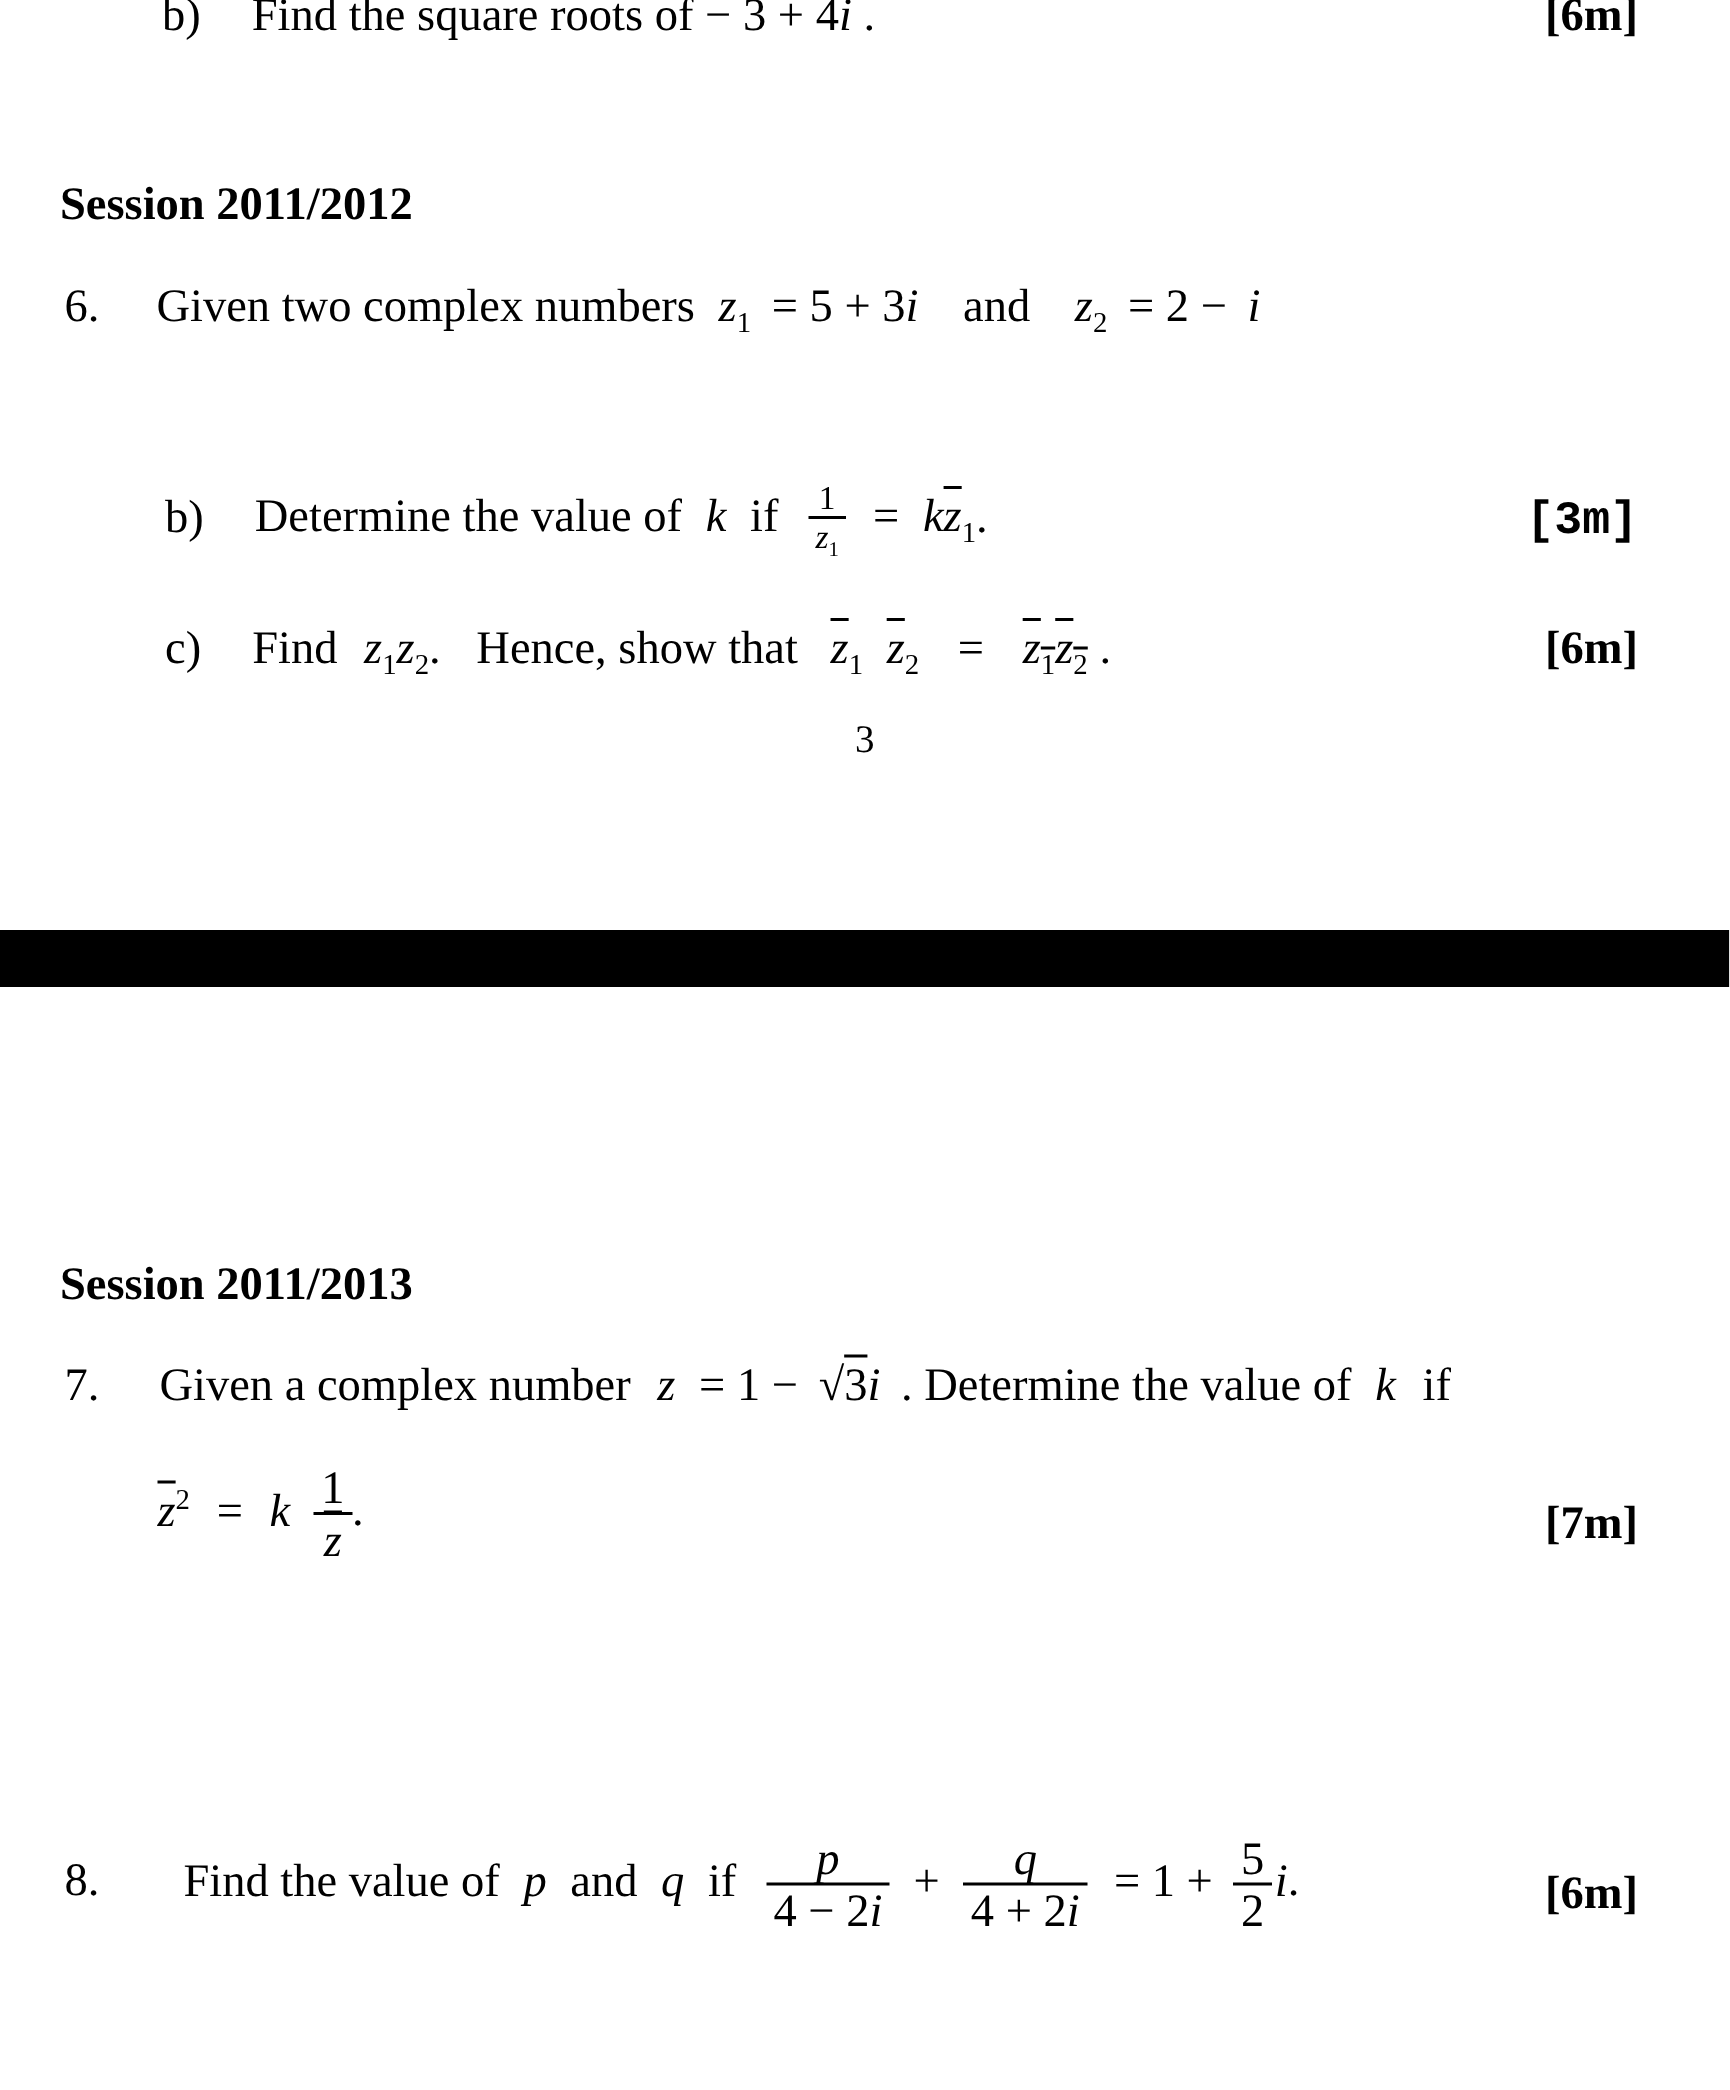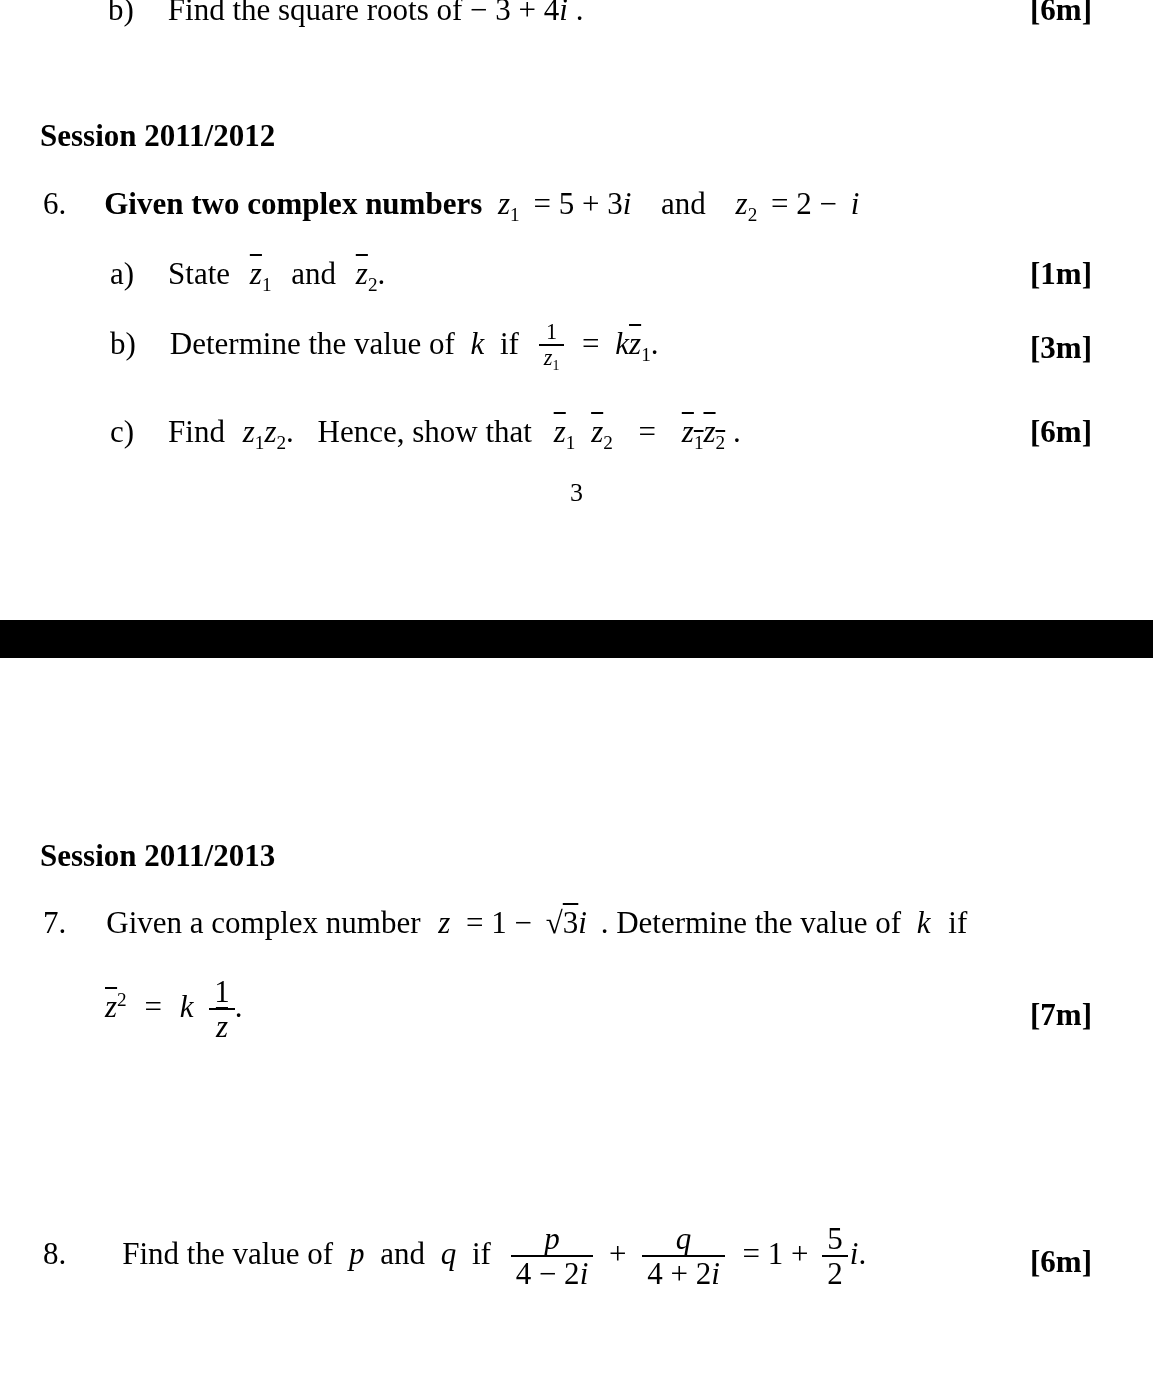--- a/index.html
+++ b/index.html
@@ -35,48 +35,41 @@
     <span>b)</span><span style="margin-left:34px;">Find the square roots of</span>
     <span><span>− 3 + 4</span><span class="mi">i</span><span> .</span></span>
     <span class="marks" style="top:0;">[6m]</span>
   </div>
 
   <div class="row heading" style="top:118px;left:40px;">
     <span>Session 2011/2012</span>
   </div>
 
   <div class="row" style="top:186px;left:43px;">
-    <span>6.</span><span style="margin-left:38px;font-weight:bold;">Given two complex numbers</span>
+    <span>6.</span><span style="margin-left:38px;">Given two complex numbers</span>
     <span style="margin-left:8px;"><span class="mi">z</span><sub>1</sub></span>
     <span style="margin-left:6px;">= 5 + 3</span><span class="mi">i</span>
     <span style="margin-left:22px;">and</span>
     <span style="margin-left:22px;"><span class="mi">z</span><sub>2</sub></span>
     <span style="margin-left:6px;">= 2 −</span>
     <span style="margin-left:6px;" class="mi">i</span>
   </div>
 
-  <div class="row" style="top:256px;left:110px;">
-    <span>a)</span><span style="margin-left:34px;">State</span>
-    <span style="margin-left:12px;"><span class="ov"><span class="mi">z</span></span><sub>1</sub></span>
-    <span style="margin-left:12px;">and</span>
-    <span style="margin-left:12px;"><span class="ov"><span class="mi">z</span></span><sub>2</sub></span><span>.</span>
-    <span class="marks" style="top:0;">[1m]</span>
-  </div>
 
   <div class="row" style="top:320px;left:110px;">
     <span>b)</span><span style="margin-left:34px;">Determine the value of</span>
     <span style="margin-left:8px;" class="mi">k</span>
     <span style="margin-left:8px;">if</span>
     <span class="frac small" style="margin-left:12px;">
       <span class="num">1</span>
       <span class="den"><span class="mi">z</span><sub>1</sub></span>
     </span>
     <span style="margin-left:10px;">=</span>
     <span style="margin-left:8px;" class="mi">k</span><span><span class="ov"><span class="mi">z</span></span><sub>1</sub></span><span>.</span>
-    <span class="marks" style="top:10px;">[3m]</span>
+    <span class="marks" style="top:10px;font-family:Liberation Mono, monospace;">[3m]</span>
   </div>
 
   <div class="row" style="top:414px;left:110px;">
     <span>c)</span><span style="margin-left:34px;text-align:center;">Find</span>
     <span style="margin-left:10px;"><span class="mi">z</span><sub>1</sub><span class="mi">z</span><sub>2</sub></span><span>.</span>
     <span style="margin-left:16px;">Hence, show that</span>
     <span style="margin-left:14px;"><span class="ov"><span class="mi">z</span></span><sub>1</sub></span>
     <span style="margin-left:8px;"><span class="ov"><span class="mi">z</span></span><sub>2</sub></span>
     <span style="margin-left:18px;">=</span>
     <span style="margin-left:18px;" class="ov"><span class="mi">z</span><sub>1</sub><span class="mi">z</span><sub>2</sub></span><span> .</span>

